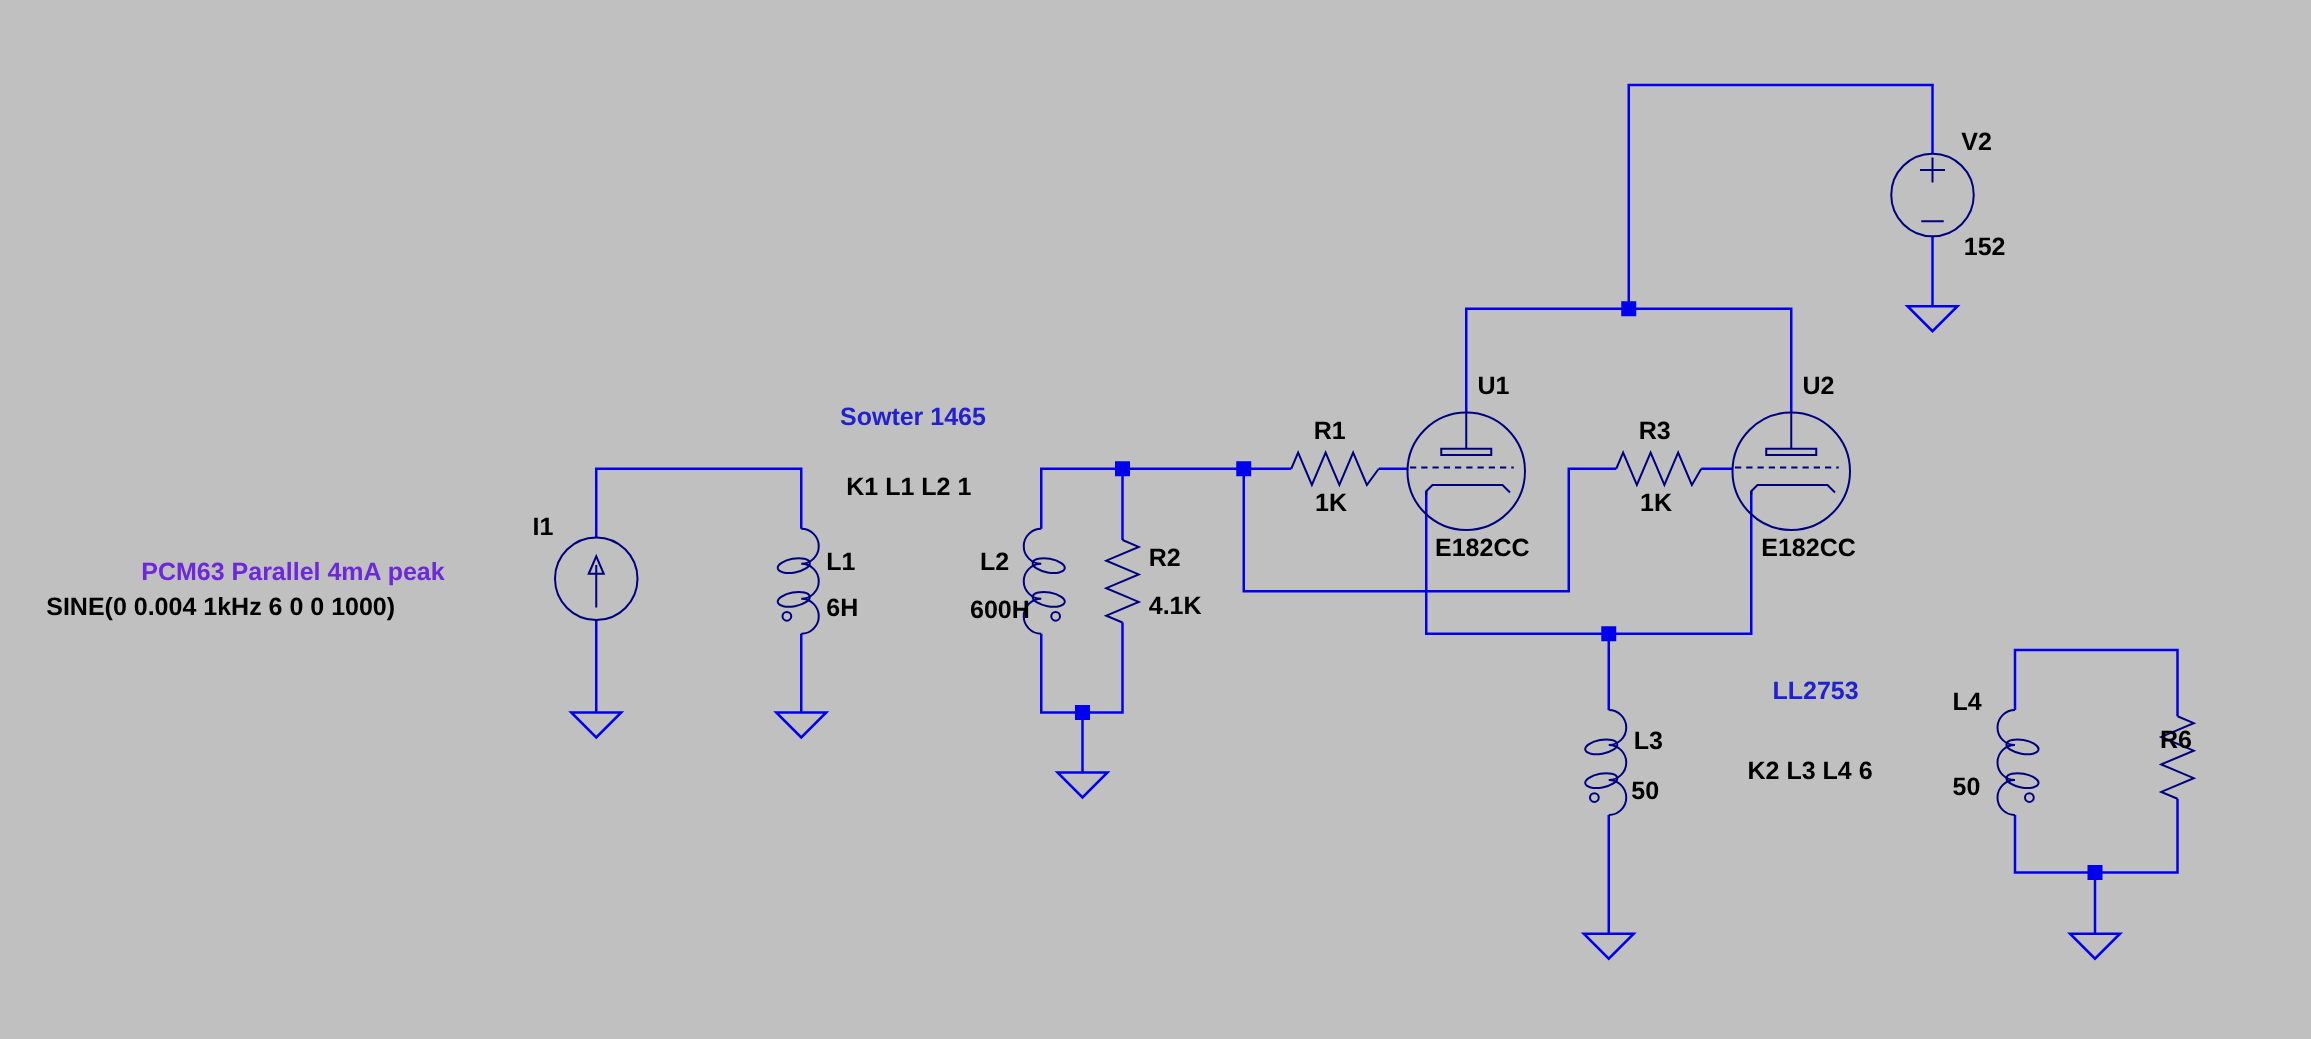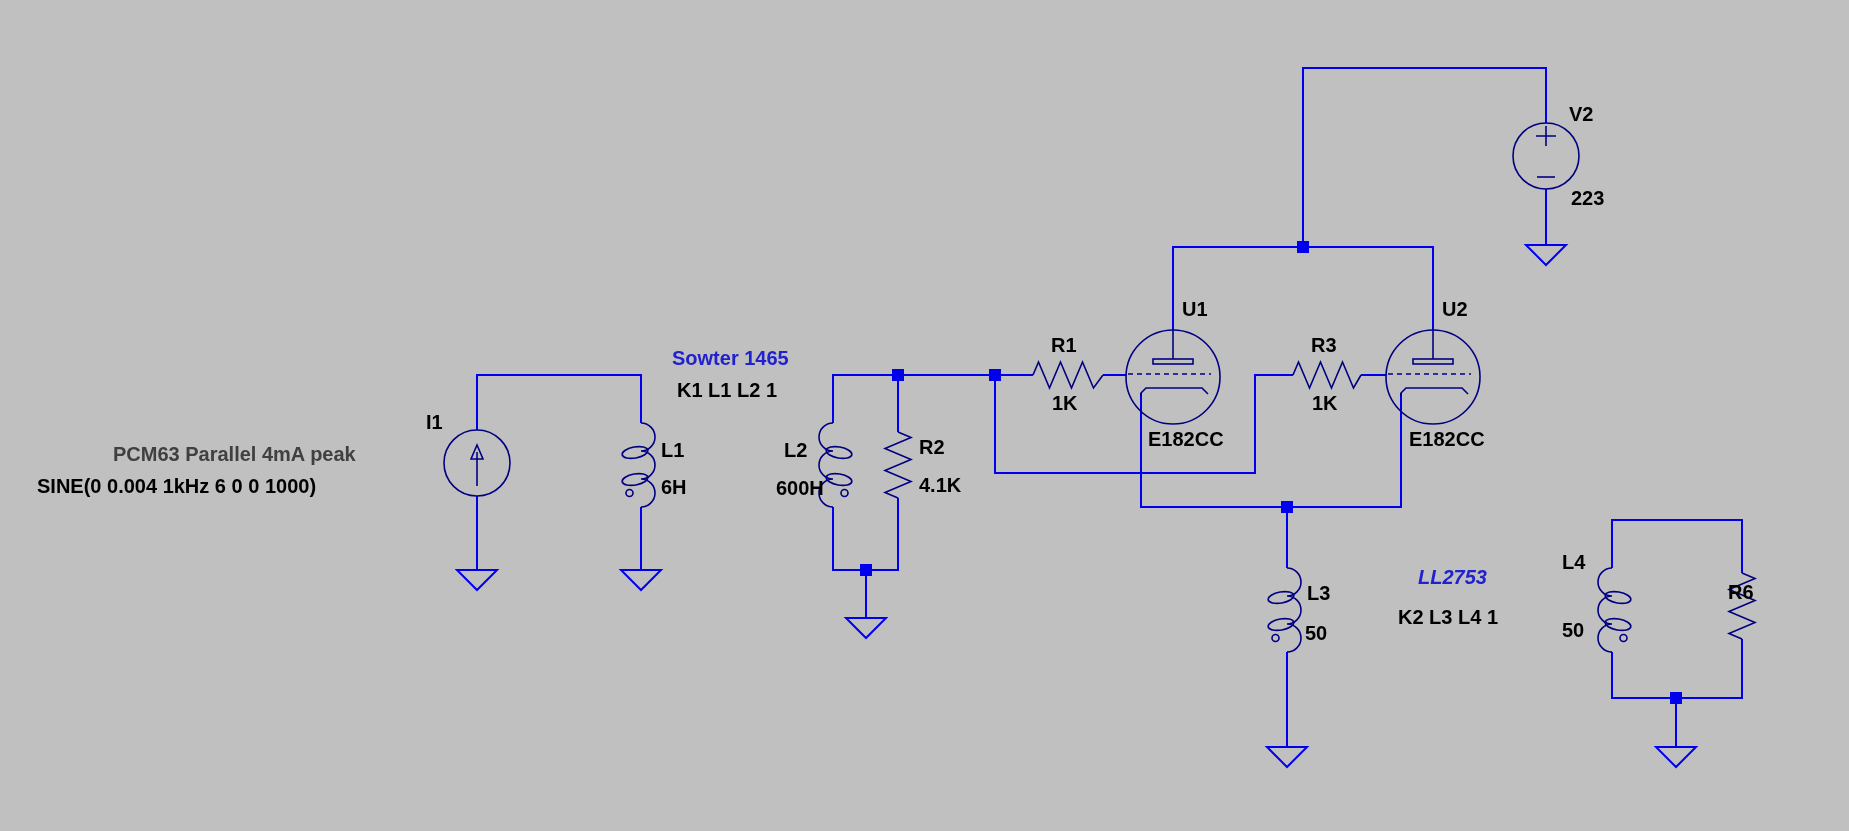--- a/index.html
+++ b/index.html
@@ -1,21 +1,21 @@
 <!DOCTYPE html>
 <html><head>
 <meta charset="utf-8">
 <style>
   html,body{margin:0;padding:0;background:#c0c0c0;}
   #canvas{position:relative;width:1849px;height:831px;background:#c0c0c0;overflow:hidden;
           font-family:"Liberation Sans",sans-serif;}
   #wires-svg{position:absolute;left:0;top:0;}
   .lbl{position:absolute;font-weight:bold;font-size:20px;line-height:1;white-space:nowrap;
        color:#000;letter-spacing:0px;text-align:right;}
-  .comment{color:#2121ce;margin-top:24px;}
+  .comment{color:#2121ce;}
   .wire{stroke:#0000ee;stroke-width:2;fill:none;}
   .sym{stroke:#000080;stroke-width:1.6;fill:none;}
   .junction{fill:#0000ee;stroke:none;}
 </style>
 </head>
 <body>
 
 <div id="canvas" style="background: rgb(192, 192, 192);">
 
   <svg id="wires-svg" width="1849" height="831" viewBox="0 0 1849 831">
@@ -132,21 +132,21 @@
     </g>
     <g>
       <use href="#ind-l" class="sym" x="0" y="0" transform="translate(1612,568)" style="stroke: rgb(0, 0, 128);"></use>
     </g>
 
     <g class="sym" style="stroke: rgb(0, 0, 128);">
       <path d="M1742,573 L1755,578.5 L1729,589.5 L1755,600.5 L1729,611.5 L1755,622.5 L1729,633.5 L1742,639"></path>
     </g>
   </svg>
 
-  <div class="lbl comment" style="left: 113px; top: 420px; color: #404040;">PCM63 Parallel 4mA peak</div>
+  <div class="lbl comment" style="left: 113px; top: 448px; color: #6d28d9;">PCM63 Parallel 4mA peak</div>
   <div class="lbl" style="left:37px;top:476px">SINE(0 0.004 1kHz 6 0 0 1000)</div>
   <div class="lbl" style="left:426px;top:412px">I1</div>
 
   <div class="lbl" style="left:661px;top:440px">L1</div>
   <div class="lbl" style="left:661px;top:477px">6H</div>
 
   <div class="lbl comment" style="left: 672px; top: 324px; color: rgb(33, 33, 206);">Sowter 1465</div>
   <div class="lbl" style="left:677px;top:380px">K1 L1 L2 1</div>
 
   <div class="lbl" style="left:784px;top:440px">L2</div>
@@ -161,27 +161,27 @@
   <div class="lbl" style="left:1182px;top:299px">U1</div>
   <div class="lbl" style="left:1148px;top:429px">E182CC</div>
 
   <div class="lbl" style="left:1311px;top:335px">R3</div>
   <div class="lbl" style="left:1312px;top:393px">1K</div>
 
   <div class="lbl" style="left:1442px;top:299px">U2</div>
   <div class="lbl" style="left:1409px;top:429px">E182CC</div>
 
   <div class="lbl" style="left:1569px;top:104px">V2</div>
-  <div class="lbl" style="left:1571px;top:188px">223</div>
+  <div class="lbl" style="left:1571px;top:188px">152</div>
 
   <div class="lbl" style="left:1307px;top:583px">L3</div>
   <div class="lbl" style="left:1305px;top:623px">50</div>
 
-  <div class="lbl comment" style="left: 1418px; top: 543px; color: rgb(33, 33, 206); font-style: italic;">LL2753</div>
-  <div class="lbl" style="left:1398px;top:607px">K2 L3 L4 1</div>
+  <div class="lbl comment" style="left: 1418px; top: 543px; color: rgb(33, 33, 206);">LL2753</div>
+  <div class="lbl" style="left:1398px;top:607px">K2 L3 L4 6</div>
 
   <div class="lbl" style="left:1562px;top:552px">L4</div>
   <div class="lbl" style="left:1562px;top:620px">50</div>
 
   <div class="lbl" style="left:1728px;top:582px">R6</div>
   <div class="lbl" style="left:1850px;top:620px">100K</div>
 
 </div>
 
 </body></html>

